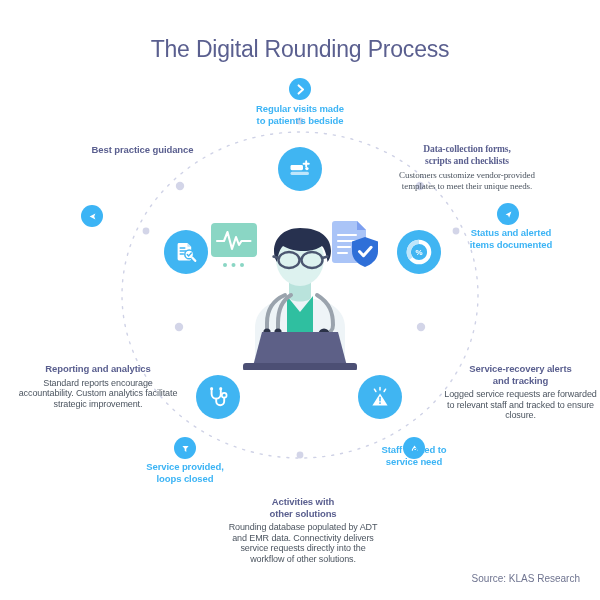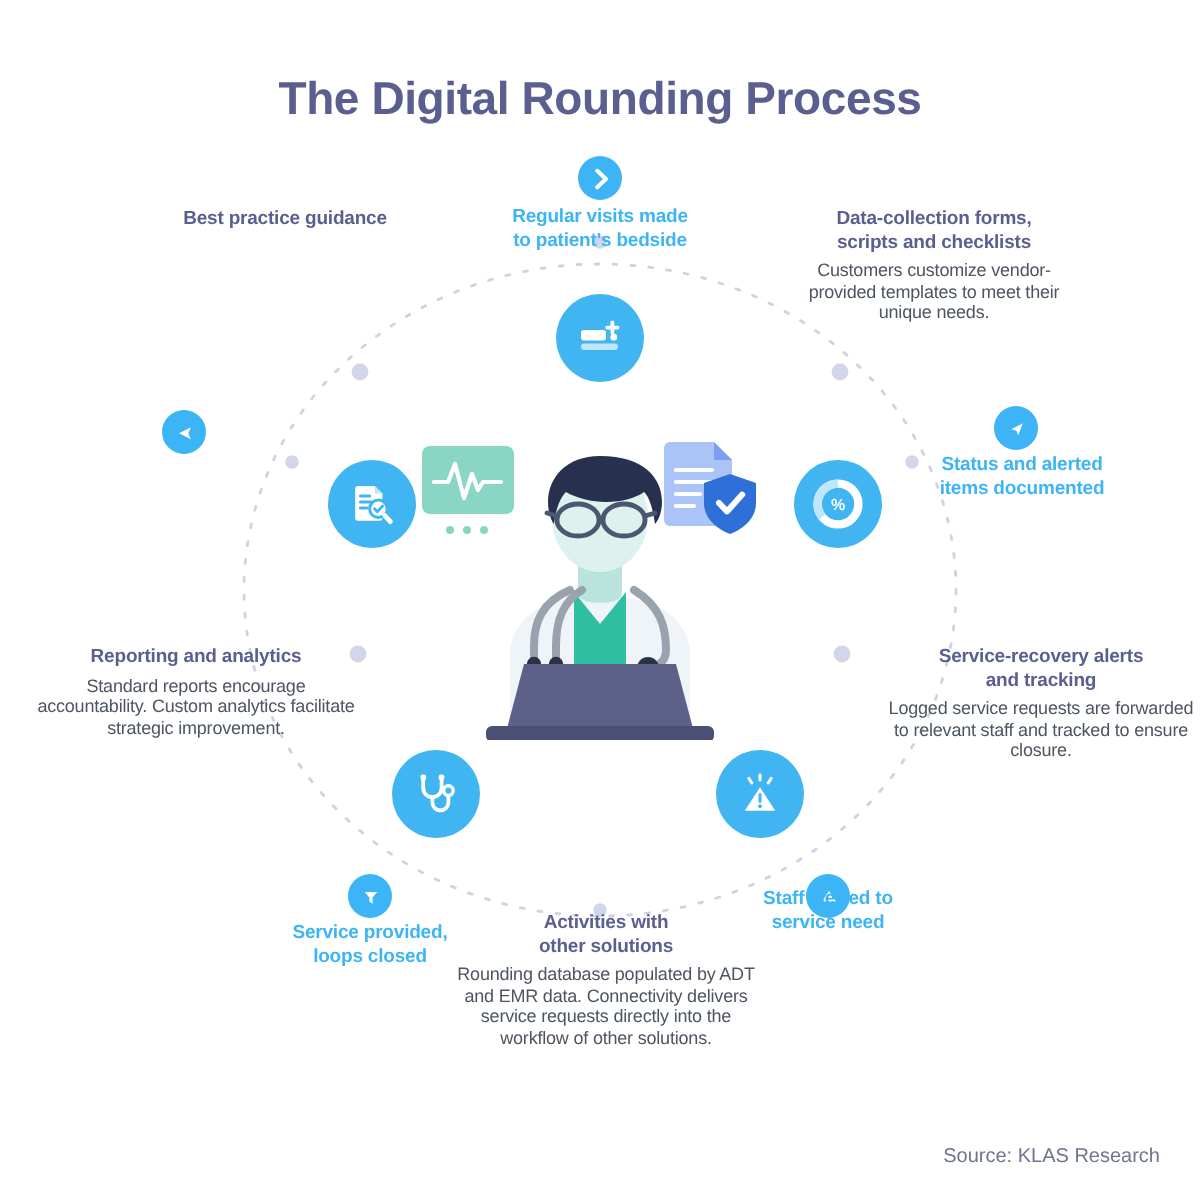--- a/index.html
+++ b/index.html
@@ -8,33 +8,33 @@
     background:#ffffff;
     font-family:"Liberation Sans", sans-serif;
     overflow:hidden;
   }
   #stage{position:relative;width:600px;height:600px;}
 
   
   #title{
     position:absolute;top:36px;left:0;width:600px;
     text-align:center;
-    font-size:23px;font-weight:bold;letter-spacing:-0.2px;
+    font-size:23px;font-weight:normal;letter-spacing:-0.2px;
     color:#5a5f8f;
     font-family:"Liberation Sans", sans-serif;
   }
 
   
   #ring{position:absolute;left:115px;top:125px;width:370px;height:340px;}
 
   
   .blk{position:absolute;text-align:center;}
   .blk .hd{
     font-size:9.5px;font-weight:bold;line-height:11.5px;
-    color:#5a5f8f;margin-bottom:3px;letter-spacing:-0.1px;
+    color:#5a5f8f;margin-bottom:3px;letter-spacing:-0.1px;margin-top:40px;
   }
   .blk .bd{
     font-size:9px;line-height:10.6px;color:#4c5560;letter-spacing:-0.1px;
   }
 
   .lbl{position:absolute;text-align:center;}
   .lbl .hd{
     font-size:9.5px;font-weight:bold;line-height:11.5px;
     color:#3cb4f5;letter-spacing:-0.1px;
   }
@@ -101,21 +101,21 @@
       <rect x="3.5" y="15.8" width="18.5" height="3.2" rx="1.6" fill="#bfe6fb"></rect>
       <path d="M19.2 5.2 v5.2 M16.6 7.8 h5.2" stroke="#fff" stroke-width="1.9" stroke-linecap="round"></path>
       <circle cx="19.9" cy="12.6" r="1.7" fill="#fff"></circle>
     </svg>
   </div>
 
   <div class="blk" style="left:60px;top:104px;width:165px;">
     <div class="hd">Best practice guidance</div>
   </div>
 
-  <div class="blk" style="left:383px;top:104px;width:168px;">
+  <div class="blk" style="left:383px;top:104px;width:168px;font-family:Liberation Serif, serif;">
     <div class="hd">
       <span>Data-collection forms,</span><br>
       <span>scripts and checklists</span>
     </div>
     <div class="bd" style="padding:0 14px;">Customers customize vendor-provided templates to meet their unique needs.</div>
   </div>
 
   <div class="badge" style="left:81px;top:205px;">
     <svg width="11" height="11" viewBox="0 0 11 11">
       <path d="M8.4 2.6 L2.6 5.6 L8.4 8.6 L7.2 5.6 Z" fill="#fff"></path>

